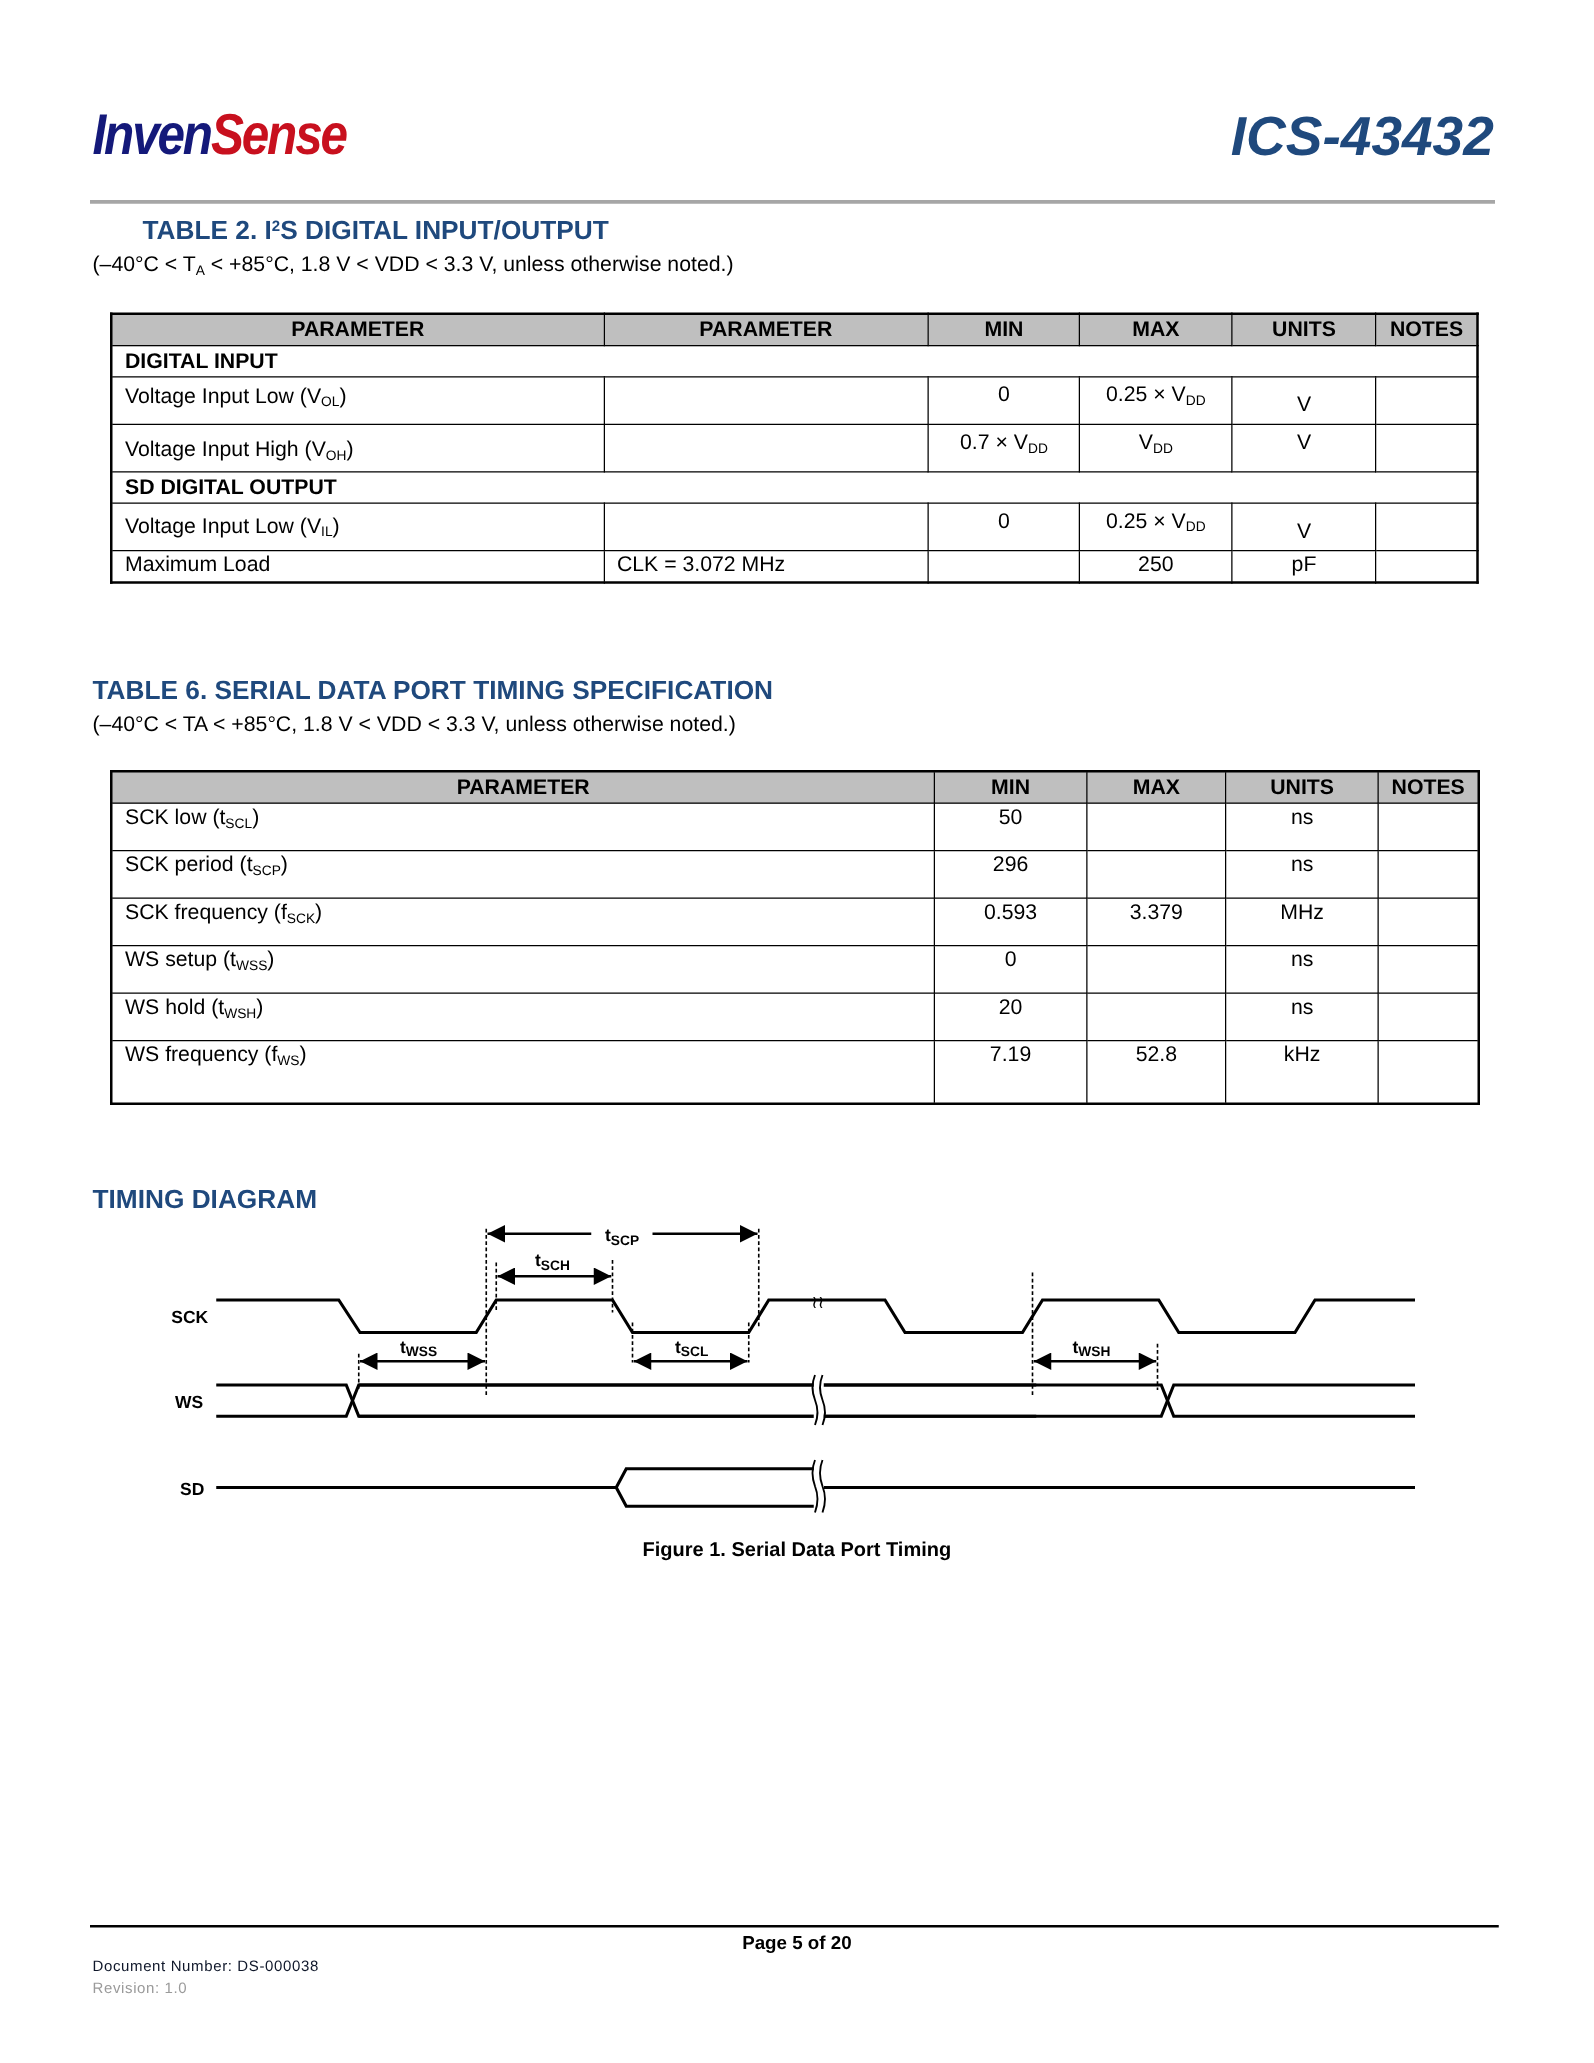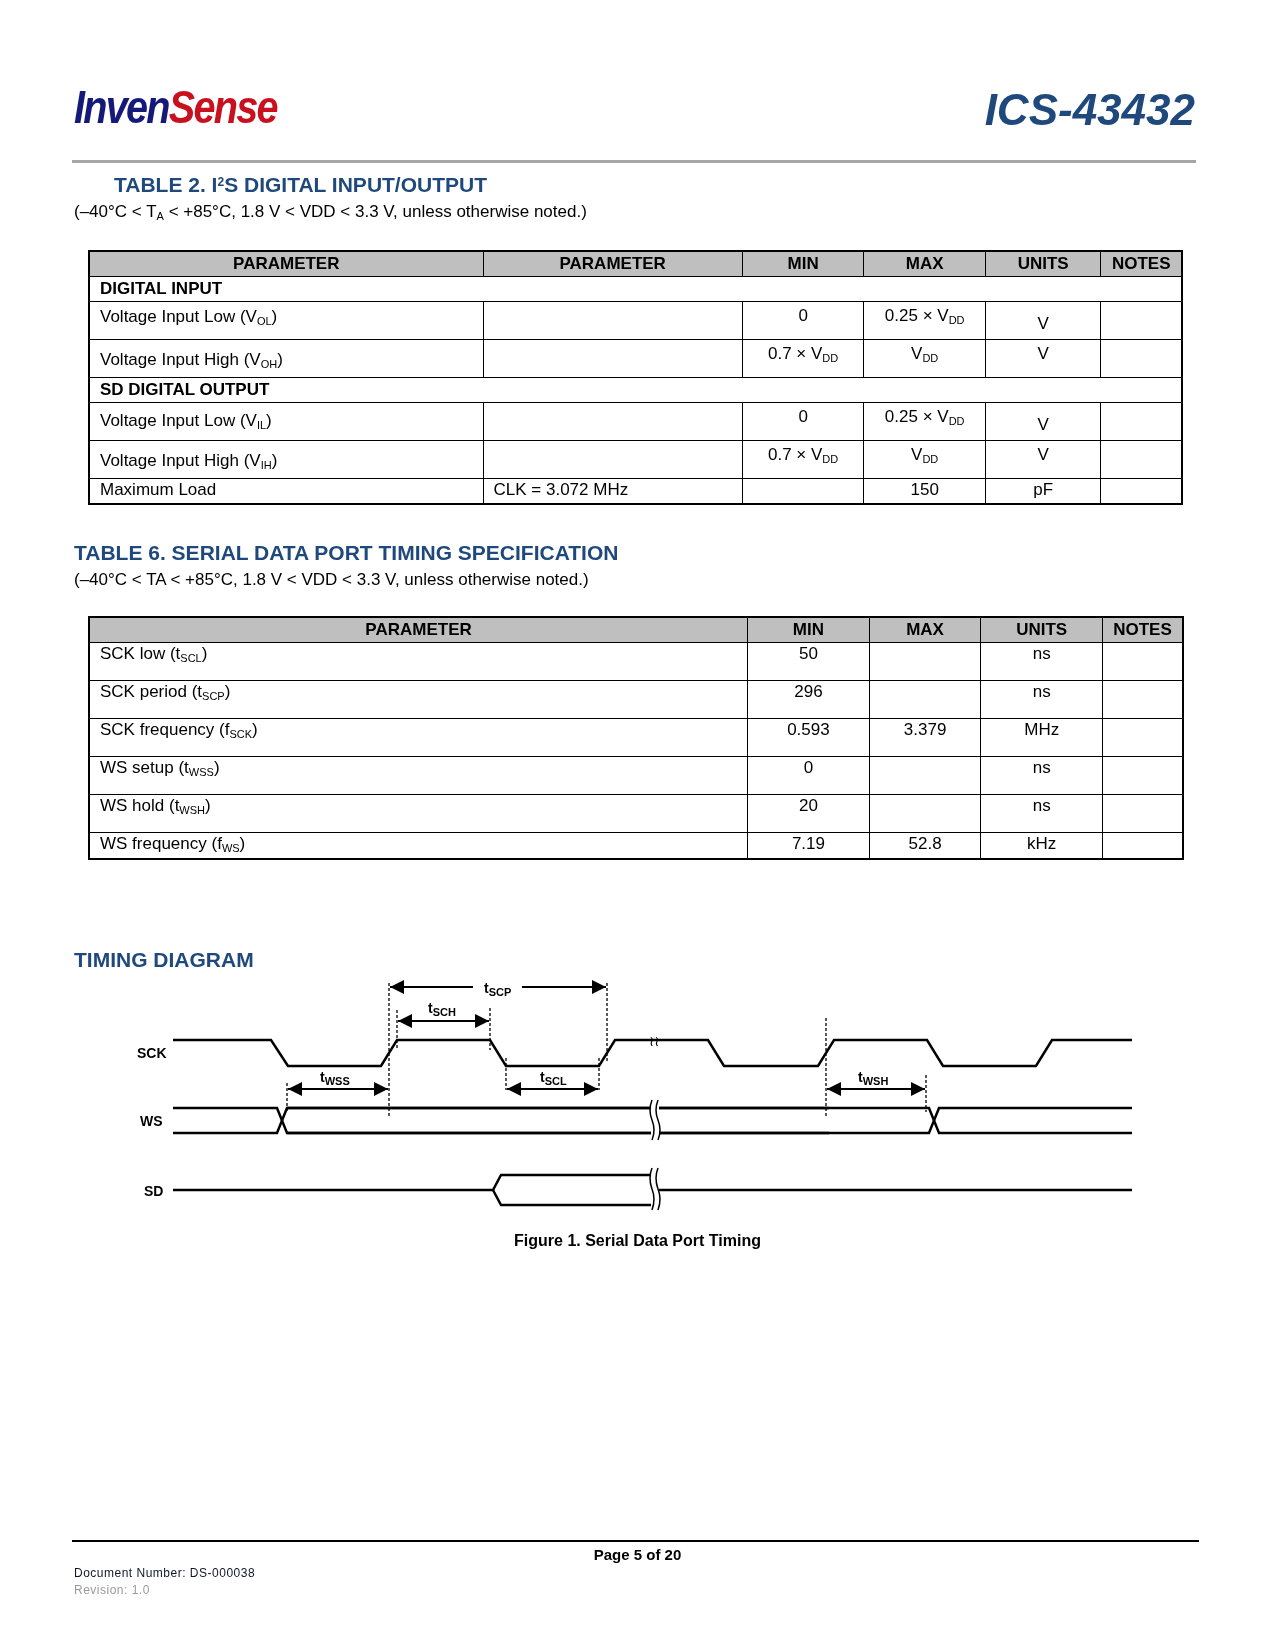--- a/index.html
+++ b/index.html
@@ -91,33 +91,25 @@
     <td colspan="6" class="l group">SD DIGITAL OUTPUT</td>
   </tr>
   <tr style="height:38px">
     <td class="l" style="padding-top:8px"><span>Voltage Input Low (V</span><span class="sub-s">IL</span><span>)</span></td>
     <td class="l"></td>
     <td class="c"><span>0</span><span class="sub-s"></span></td>
     <td class="c"><span>0.25 × V</span><span class="sub-s">DD</span></td>
     <td class="c units-low">V</td>
     <td class="c"></td>
   </tr>
-  <tr style="height:38px">
-    <td class="l" style="padding-top:10px"><span>Voltage Input High (V</span><span class="sub-s">IH</span><span>)</span></td>
-    <td class="l"></td>
-    <td class="c"><span>0.7 × V</span><span class="sub-s">DD</span></td>
-    <td class="c"><span>V</span><span class="sub-s">DD</span></td>
-    <td class="c">V</td>
-    <td class="c"></td>
-  </tr>
   <tr style="height:25px">
     <td class="l" style="padding-top:1px"><span>Maximum Load</span></td>
     <td class="l" style="padding-top:1px">CLK = 3.072 MHz</td>
     <td class="c" style="padding-top:1px"></td>
-    <td class="c" style="padding-top:1px">150</td>
+    <td class="c" style="padding-top:1px">250</td>
     <td class="c" style="padding-top:1px">pF</td>
     <td class="c"></td>
   </tr>
 </tbody>
   </table>
 
 <div class="abs sec-h" style="top:542px;">TABLE 6. SERIAL DATA PORT TIMING SPECIFICATION</div>
 <div class="abs sec-sub" style="top:571px;">(–40°C &lt; TA &lt; +85°C, 1.8 V &lt; VDD &lt; 3.3 V, unless otherwise noted.)</div>
 
 <table class="spec t3">
@@ -164,21 +156,21 @@
     <td class="c" style="padding-top:1px">ns</td>
     <td class="c"></td>
   </tr>
   <tr style="height:38px">
     <td class="l" style="padding-top:1px"><span>WS hold (t</span><span class="sub-s">WSH</span><span>)</span></td>
     <td class="c" style="padding-top:1px">20</td>
     <td class="c" style="padding-top:1px"></td>
     <td class="c" style="padding-top:1px">ns</td>
     <td class="c"></td>
   </tr>
-  <tr style="height:26px">
+  <tr style="height:50px">
     <td class="l" style="padding-top:1px"><span>WS frequency (f</span><span class="sub-s">WS</span><span>)</span></td>
     <td class="c" style="padding-top:1px">7.19</td>
     <td class="c" style="padding-top:1px">52.8</td>
     <td class="c" style="padding-top:1px">kHz</td>
     <td class="c"></td>
   </tr>
 </tbody>
   </table>
 
 <div class="abs sec-h" style="top:949px;">TIMING DIAGRAM</div>

